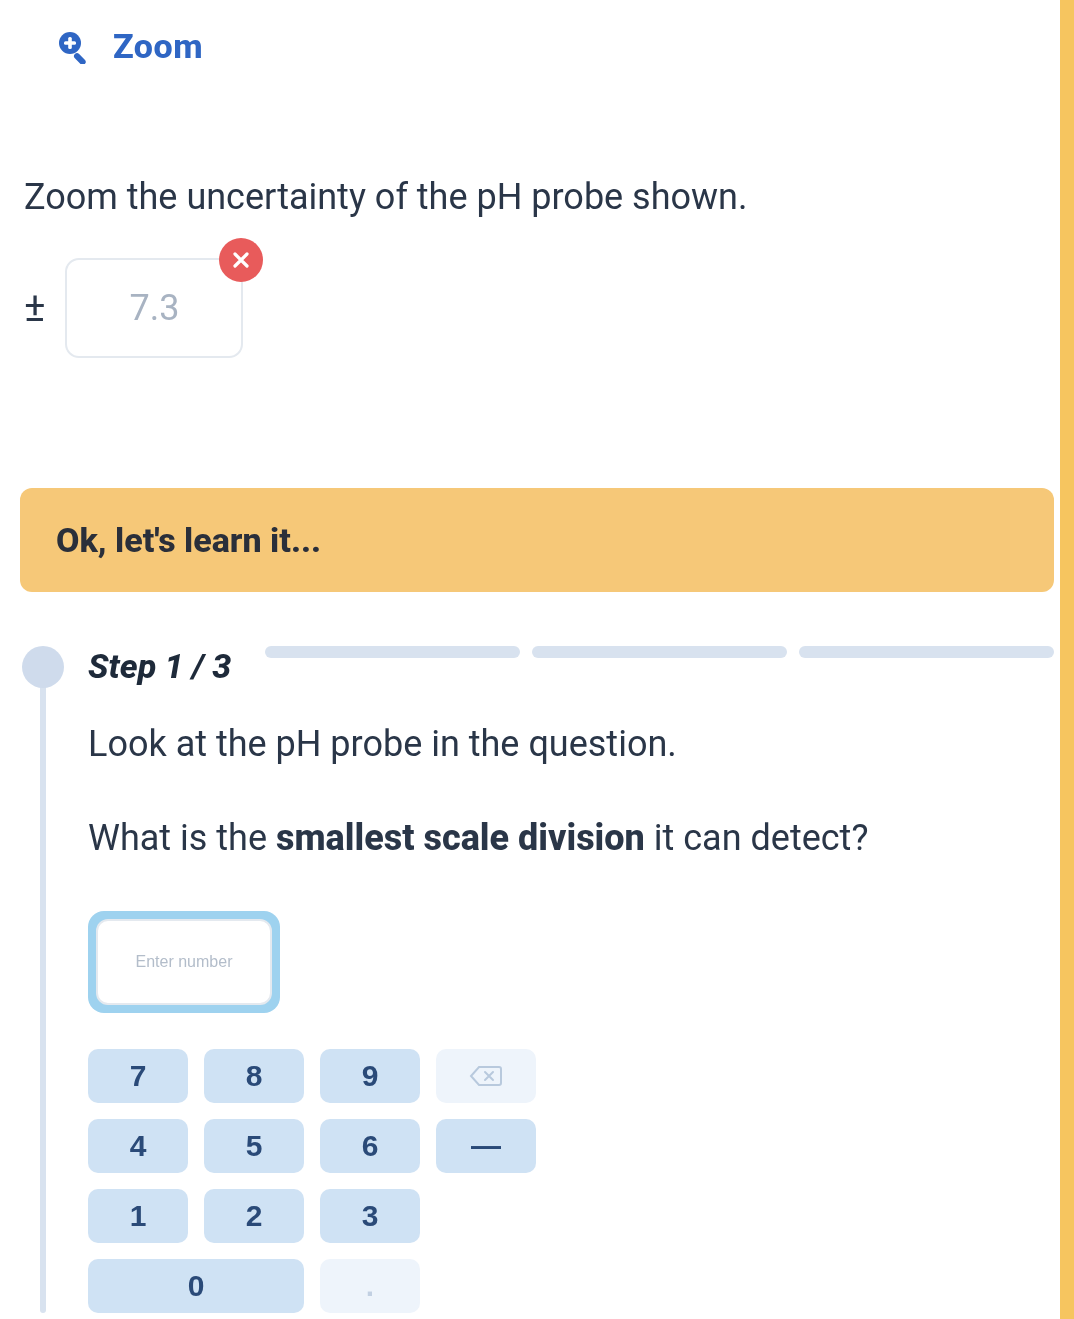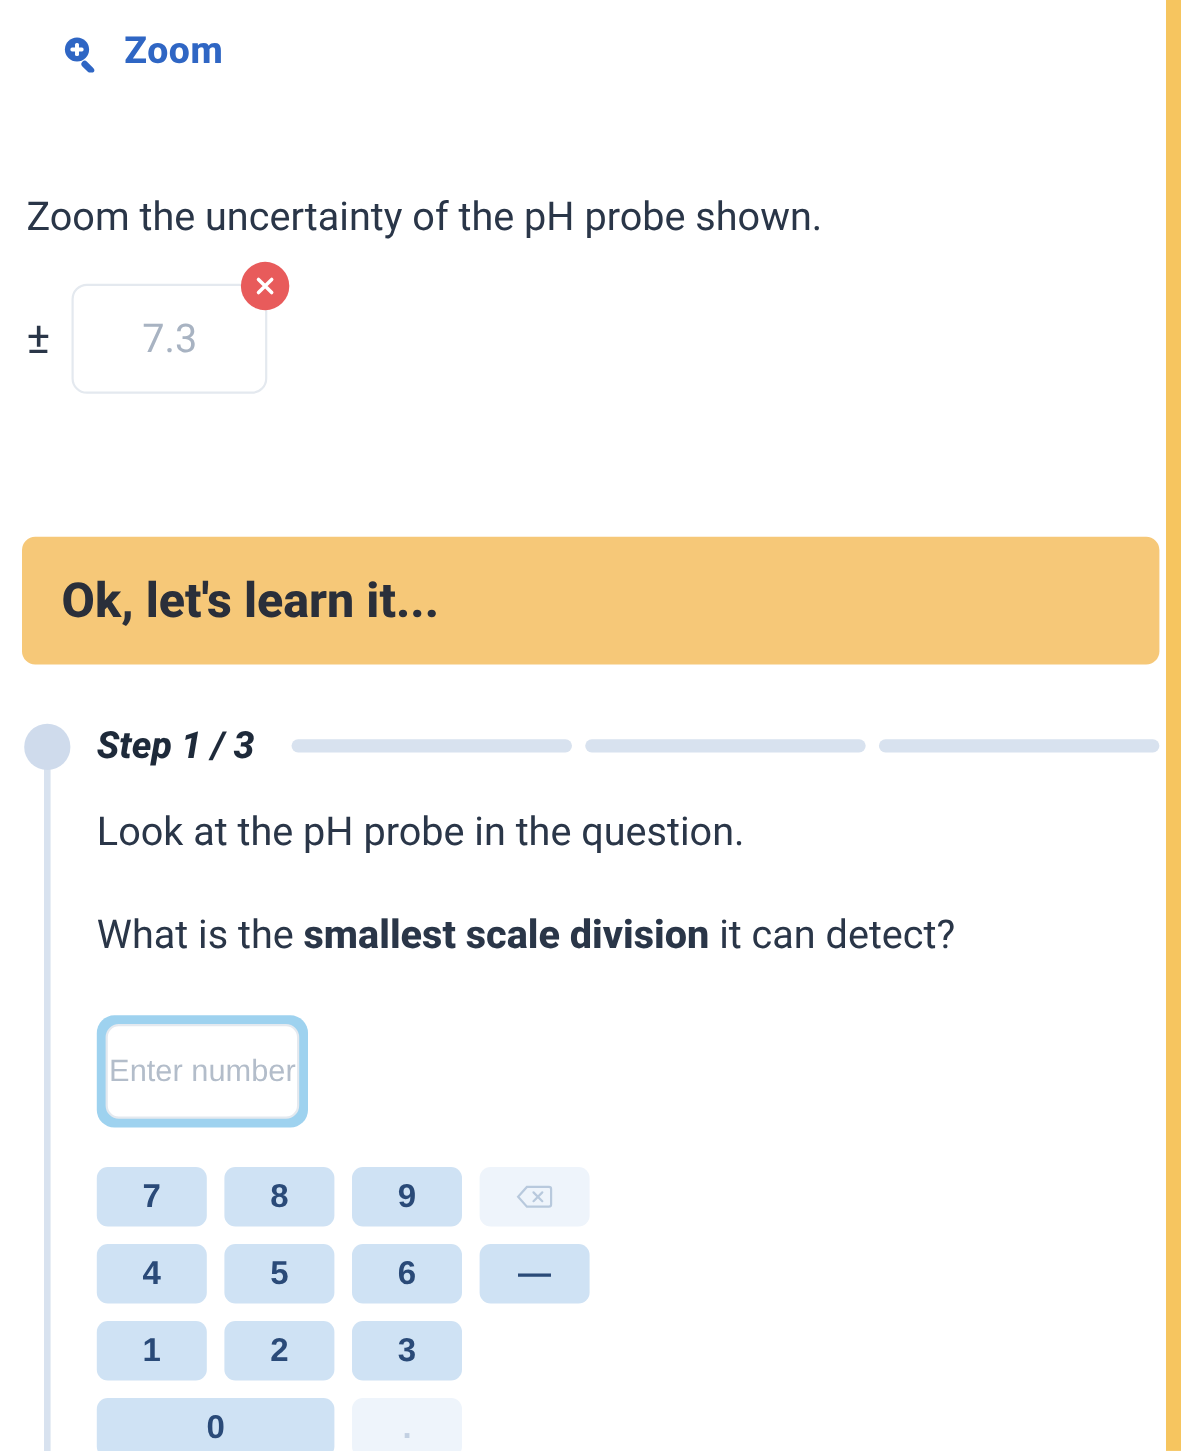--- a/index.html
+++ b/index.html
@@ -18,21 +18,21 @@
     position: absolute;
     top: 0;
     right: 0;
     width: 14px;
     height: 100%;
     background: #f6c55f;
   }
 
   .zoom-row {
     display: flex;
-    align-items: flex-end;
+    align-items: center;
     gap: 22px;
     padding: 26px 4px 0 55px;
   }
   .zoom-icon {
     width: 36px;
     height: 36px;
   }
   .zoom-label {
     color: #2f66c4;
     font-weight: 800;
@@ -88,21 +88,21 @@
     justify-content: center;
   }
   .badge svg { width: 20px; height: 20px; }
 
   .banner {
     margin: 130px 20px 0 20px;
     background: #f6c878;
     border-radius: 12px;
     padding: 32px 36px;
     color: #2a2f3a;
-    font-size: 44px;
+    font-size: 34px;
     font-weight: 800;
   }
 
   .step-area {
     position: relative;
     margin-top: 54px;
     padding-left: 88px;
     padding-right: 20px;
   }
   .vline {
@@ -119,21 +119,21 @@
     left: 22px;
     top: 0;
     width: 42px;
     height: 42px;
     border-radius: 50%;
     background: #cfdbec;
   }
 
   .step-header {
     display: flex;
-    align-items: center;
+    align-items: flex-start;
     gap: 34px;
     margin-top: 37px;
   }
   .step-label {
     font-size: 34px;
     font-weight: 800;
     font-style: italic;
     color: #1e2a3a;
     white-space: nowrap;
   }
@@ -166,21 +166,21 @@
     width: 192px;
     padding: 8px;
     border-radius: 16px;
     background: #9ed2ef;
   }
   .num-input {
     width: 100%;
     height: 86px;
     border: 2px solid #e4e9ef;
     border-radius: 12px;
-    font-size: 28px;
+    font-size: 16px;
     color: #2a3648;
     text-align: center;
     outline: none;
     background: #fff;
   }
   .num-input::placeholder { color: #b3bdca; }
 
   .keypad {
     margin-top: 36px;
     display: grid;

